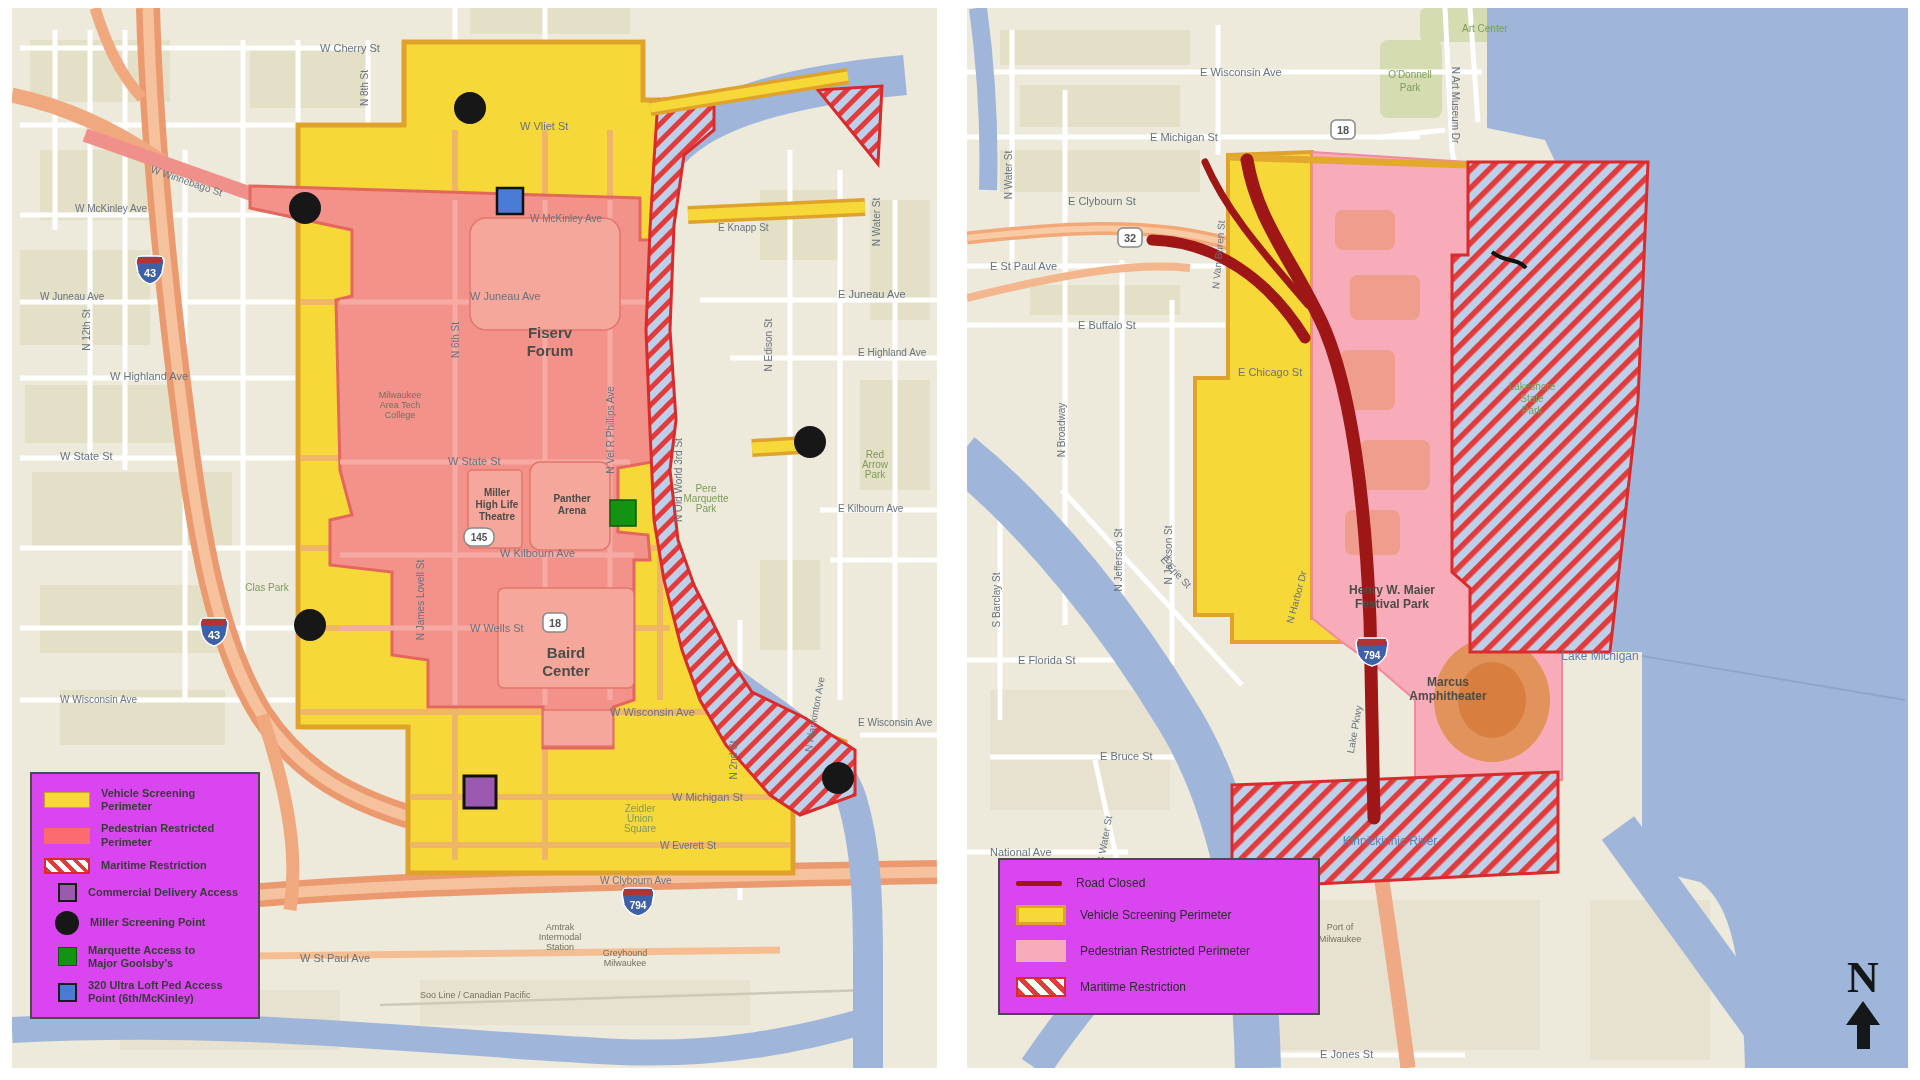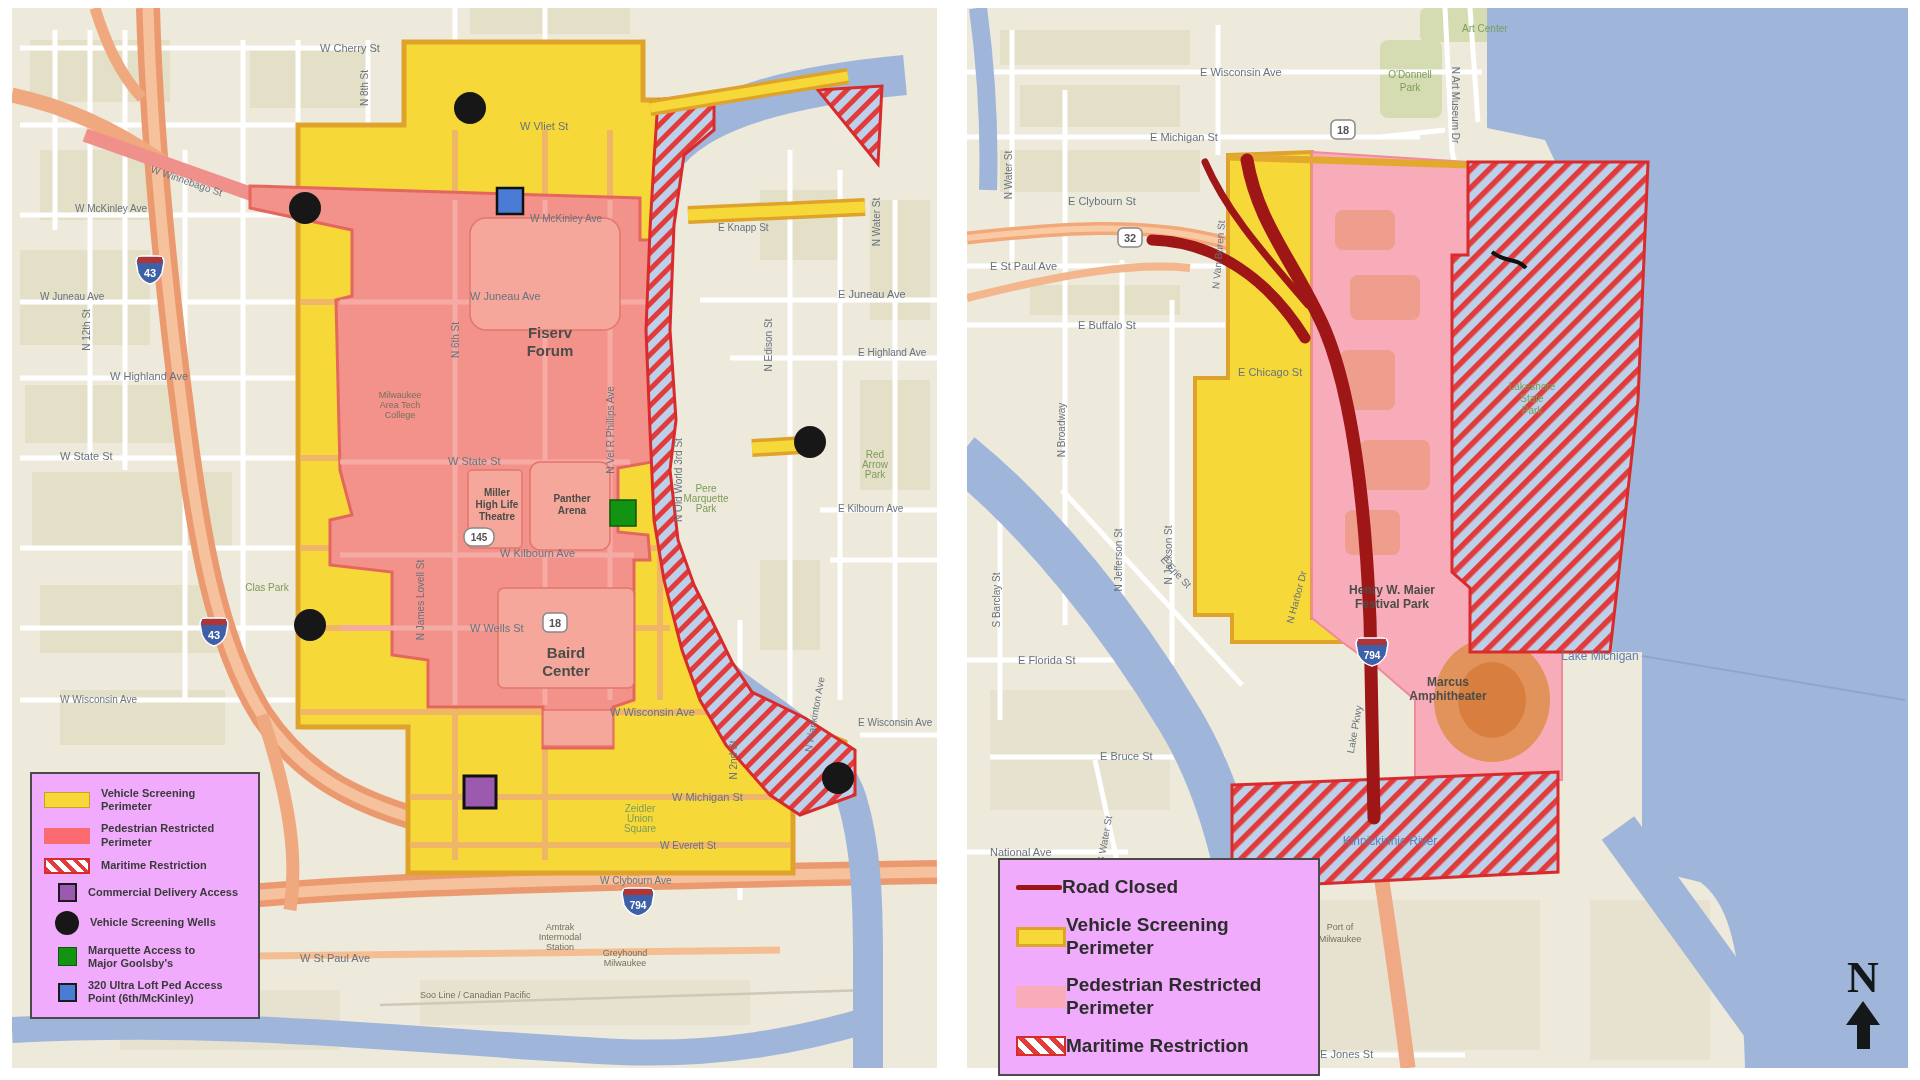--- a/index.html
+++ b/index.html
@@ -1,25 +1,25 @@
 <!DOCTYPE html>
 <html><head>
 <meta charset="utf-8">
 <style>
   html,body{margin:0;padding:0;}
   body{width:1920px;height:1080px;position:relative;background:#ffffff;
        font-family:"Liberation Sans",sans-serif;overflow:hidden;}
   .map{position:absolute;top:8px;height:1060px;}
   #leftMapWrap{left:12px;width:925px;}
   #rightMapWrap{left:967px;width:941px;}
-  .legend{position:absolute;background:#f0abfc;border:2px solid #4a4a4a;z-index:6;box-sizing:border-box;}
+  .legend{position:absolute;background:#d946ef;border:2px solid #4a4a4a;z-index:6;box-sizing:border-box;}
   #leftLegend{left:30px;top:772px;width:230px;padding:13px 10px 11px 12px;display:flex;flex-direction:column;gap:9px;}
   #rightLegend{left:998px;top:858px;width:322px;padding:16px 16px;display:flex;flex-direction:column;gap:15px;}
   .lrow{display:flex;align-items:center;gap:11px;font-size:11px;font-weight:700;color:#3a3a3a;line-height:1.2;}
-  .rrow{display:flex;align-items:center;font-size:19px;font-weight:700;color:#2c2c2c;line-height:1.2;}
+  .rrow{display:flex;align-items:center;gap:14px;font-size:12px;font-weight:400;color:#2c2c2c;line-height:1.2;}
   .sw{flex-shrink:0;box-sizing:border-box;}
   .sw-yellow{width:46px;height:16px;background:#F6D838;border:1px solid #C9A227;}
   .sw-red{width:46px;height:16px;background:#FA6A6E;}
   .sw-hatch{width:46px;height:16px;background:repeating-linear-gradient(45deg,#E23B3B 0 4px,#ffffff 4px 9px);border:2px solid #D92B2B;}
   .sw-purple{width:19px;height:19px;background:#9C59B0;border:2px solid #1a1a1a;margin-left:14px;}
   .sw-circle{width:24px;height:24px;border-radius:50%;background:#171717;margin-left:11px;}
   .sw-green{width:19px;height:19px;background:#129412;border:1px solid #0a5a0a;margin-left:14px;}
   .sw-blue{width:19px;height:19px;background:#4A7CD6;border:2px solid #1a1a1a;margin-left:14px;}
   .rsw-line{width:46px;height:5px;background:#9E1616;border-radius:2px;flex-shrink:0;}
   .rsw-yellow{width:50px;height:20px;background:#F6D838;border:3px solid #DFA32B;box-sizing:border-box;flex-shrink:0;}
@@ -440,21 +440,21 @@
   <div class="lrow">
     <span class="sw sw-hatch"></span>
     <span>Maritime Restriction</span>
   </div>
   <div class="lrow">
     <span class="sw sw-purple"></span>
     <span>Commercial Delivery Access</span>
   </div>
   <div class="lrow">
     <span class="sw sw-circle"></span>
-    <span>Vehicle Screening Wells</span>
+    <span>Miller Screening Point</span>
   </div>
   <div class="lrow">
     <span class="sw sw-green"></span>
     <span style="max-width:130px">Marquette Access to Major Goolsby's</span>
   </div>
   <div class="lrow">
     <span class="sw sw-blue"></span>
     <span style="max-width:140px">320 Ultra Loft Ped Access Point (6th/McKinley)</span>
   </div>
 </div>

